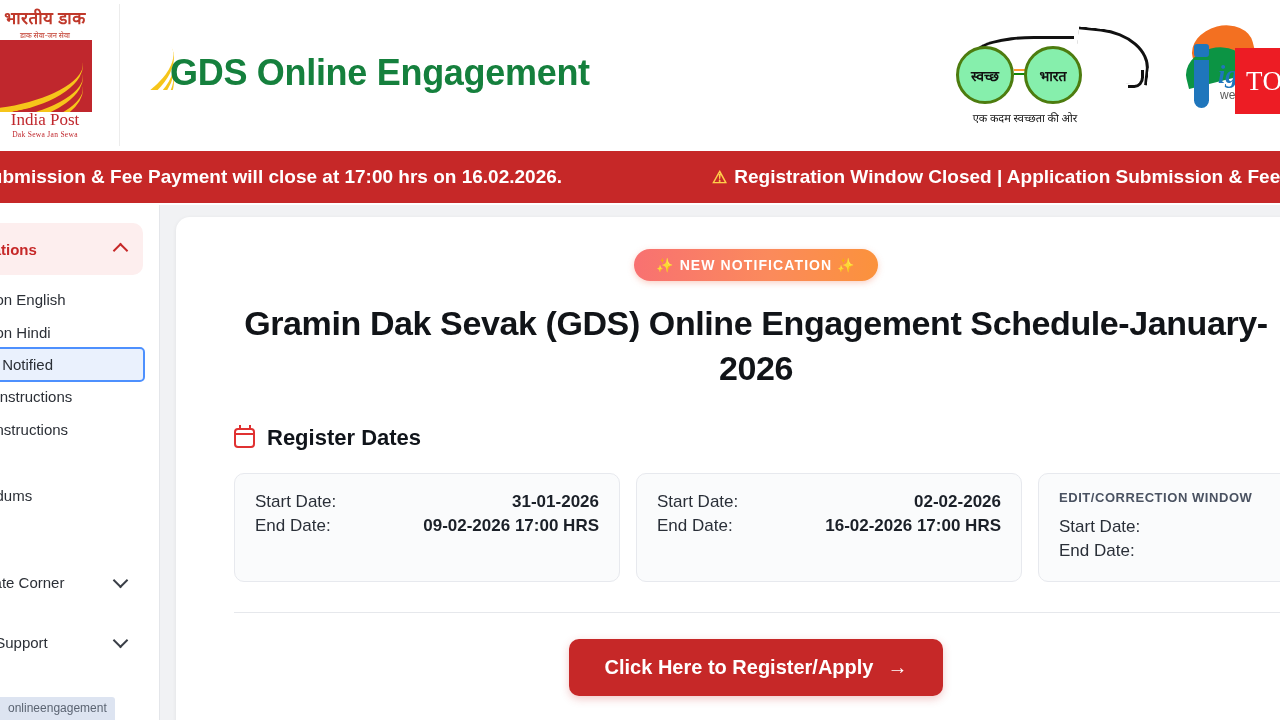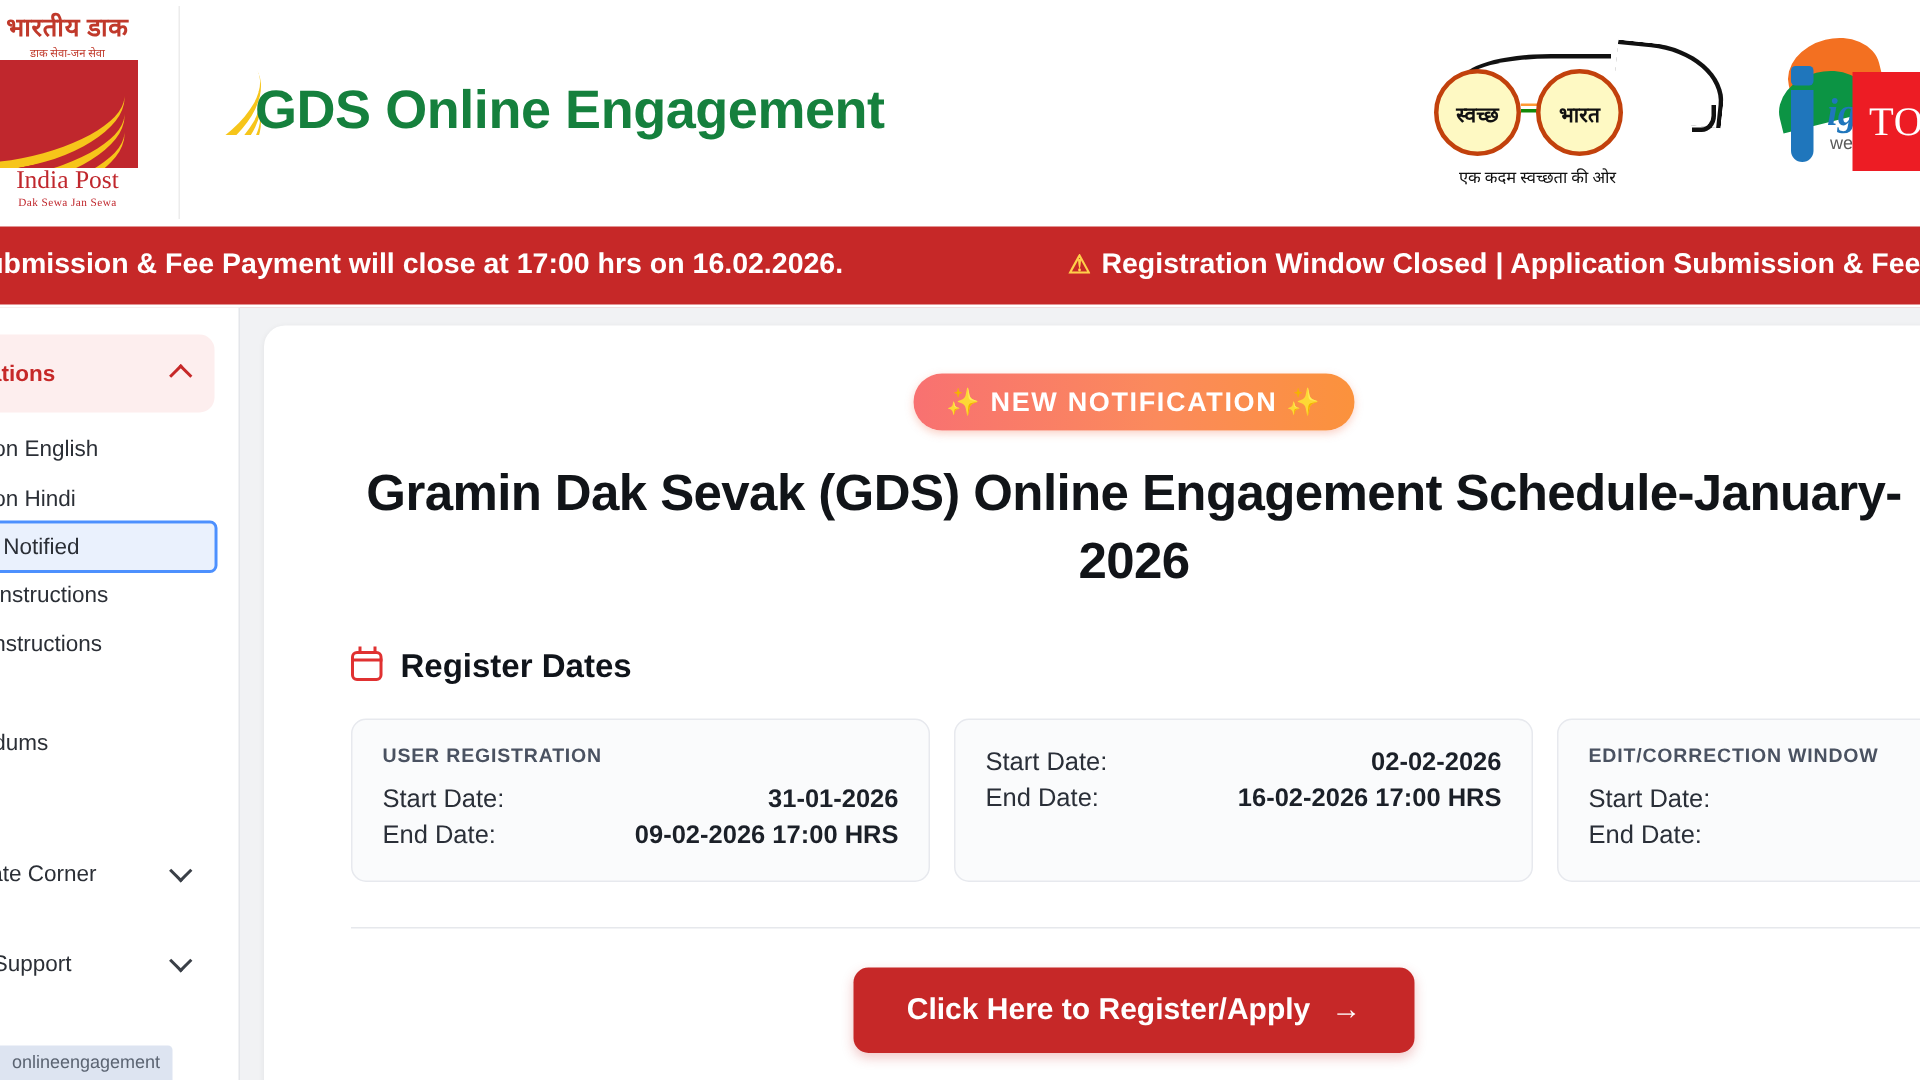--- a/index.html
+++ b/index.html
@@ -138,24 +138,24 @@
   .swachh {
     position: absolute;
     left: 950px;
     top: 24px;
     width: 205px;
     height: 105px;
   }
   .sb-glass {
     position: absolute;
     width: 58px; height: 58px;
-    border: 3px solid #c2410c;
+    border: 3px solid #4d7c0f;
     border-radius: 50%;
     top: 22px;
-    background: #fef9c3;
+    background: #86efac;
   }
   .sb-glass.left { left: 6px; }
   .sb-glass.right { left: 74px; }
   .sb-glass span {
     position: absolute;
     left: 0; right: 0; top: 17px;
     text-align: center;
     font-family: "Liberation Serif", serif;
     font-size: 14px;
     font-weight: bold;
@@ -386,21 +386,21 @@
     border-radius: 14px;
     box-shadow: 0 1px 4px rgba(20,25,35,.07);
     padding: 22px 30px 0 30px;
   }
 
   .badge-row { text-align: center; margin-top: 10px; }
   .new-badge {
     display: inline-block;
     background: linear-gradient(90deg, #f87171 0%, #fb8a5c 55%, #fb923c 100%);
     color: #ffffff;
-    font-size: 18px;
+    font-size: 14px;
     font-weight: bold;
     letter-spacing: 1.1px;
     padding: 8px 22px;
     border-radius: 22px;
     box-shadow: 0 2px 6px rgba(240,120,90,.35);
   }
 
   .main-title {
     margin-top: 20px;
     text-align: center;
@@ -625,21 +625,20 @@
       <h1 class="main-title">Gramin Dak Sevak (GDS) Online Engagement Schedule-January-2026</h1>
 
       <div class="section-head">
         <span class="cal-ico"></span>
         <h2>Register Dates</h2>
       </div>
 
       <div class="date-grid">
 
         <div class="date-card">
-          <div class="dc-title">USER REGISTRATION</div>
           <div class="dc-row">
             <span>Start Date:</span>
             <span class="val">31-01-2026</span>
           </div>
           <div class="dc-row">
             <span>End Date:</span>
             <span class="val">09-02-2026 17:00 HRS</span>
           </div>
         </div>
 

